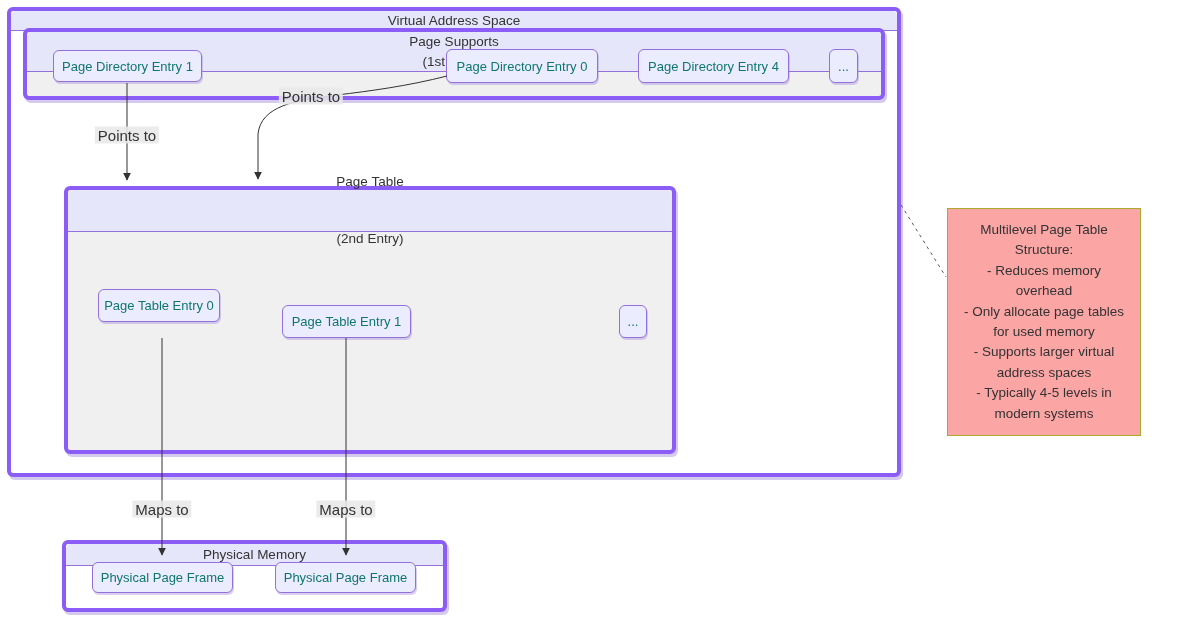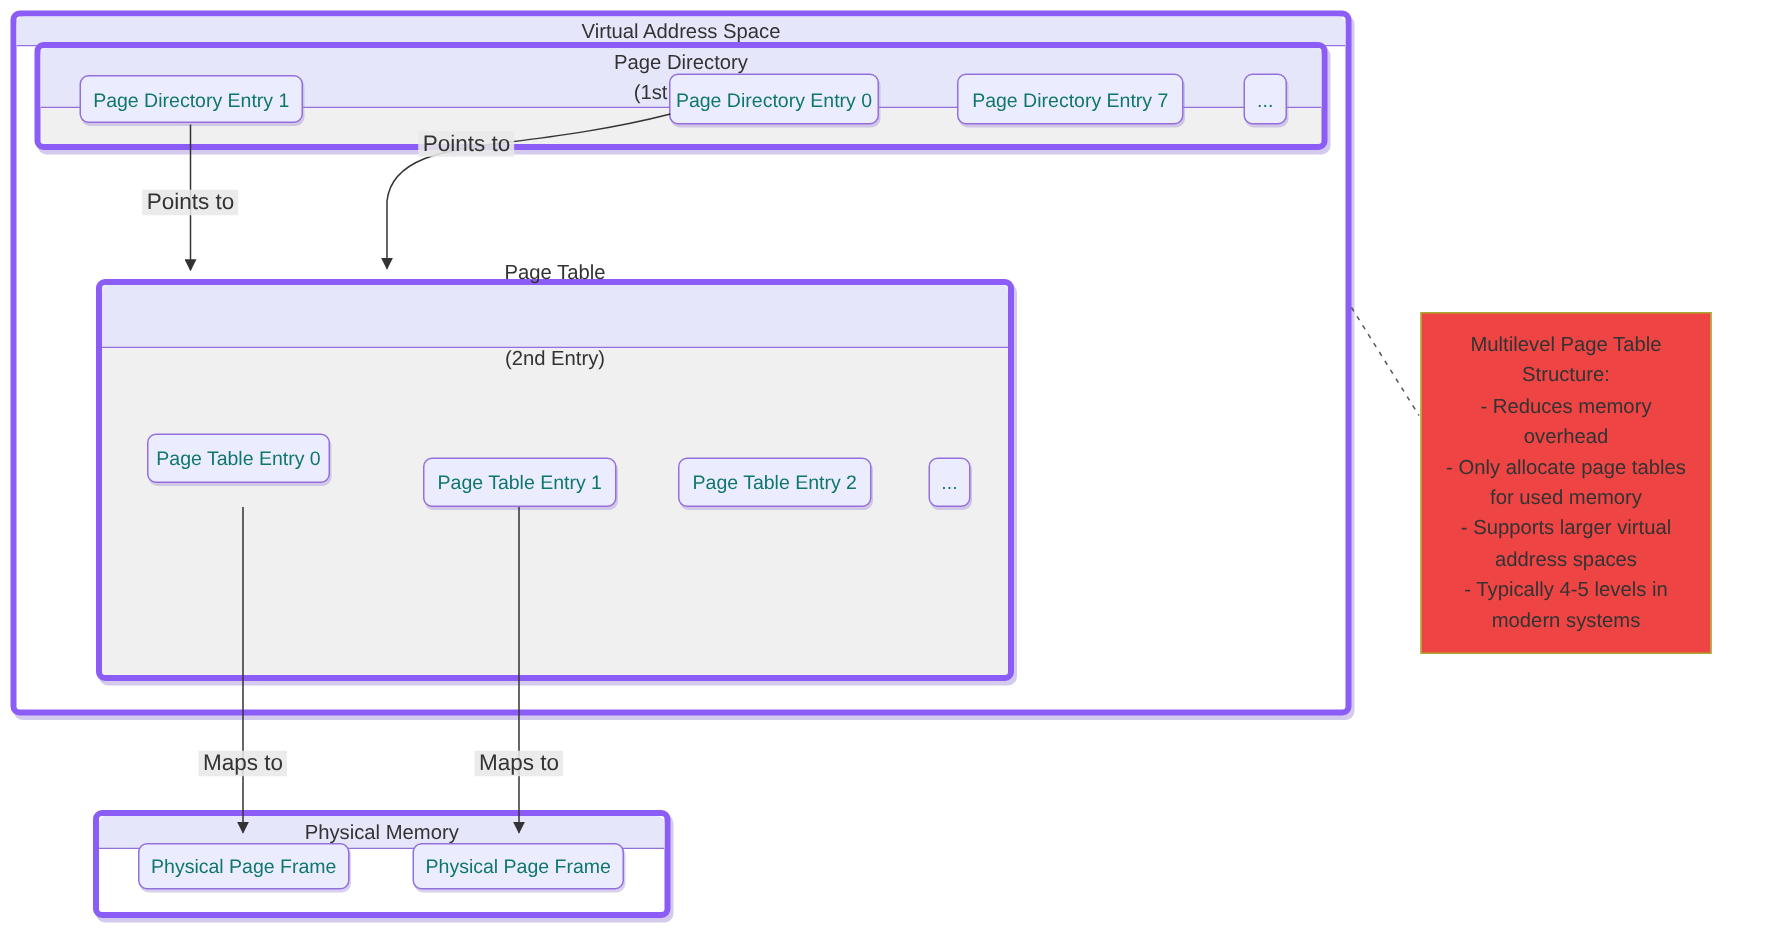--- a/index.html
+++ b/index.html
@@ -27,64 +27,63 @@
     z-index:3; white-space:nowrap;
   }
   #edges { position:absolute; left:0; top:0; z-index:4; pointer-events:none; }
   .edge-label {
     position:absolute; transform:translate(-50%,-50%);
     background:rgba(232,232,232,.88); padding:0 3px;
     font-size:15px; line-height:17px; color:#333; z-index:5; white-space:nowrap;
   }
   .note {
     position:absolute; left:947px; top:208px; width:194px; height:228px;
-    background:#ef4444; border:1px solid #AAAA33;
+    background:#fca5a5; border:1px solid #AAAA33;
     font-size:13.5px; line-height:20.4px; color:#333;
     text-align:center; white-space:pre-line; padding:11px 4px; z-index:6;
   }
 </style>
 </head>
 <body>
 
 <div id="canvas">
 
   <div class="cluster body-white" style="left:7px; top:7px; width:894px; height:470px;">
     <div class="band" style="height:20px;">
       <span>Virtual Address Space</span>
     </div>
   </div>
 
   <div class="cluster body-gray" style="left:23px; top:28px; width:862px; height:72px;">
     <div class="band" style="height:40px;">
-      <span>Page Directory</span>
+      <span>Page Supports</span>
       <span>(1st Level)</span>
     </div>
   </div>
 
   <div class="cluster body-gray" style="left:64px; top:186px; width:612px; height:268px;">
     <div class="band" style="height:42px;gap:37px;">
       <span>Page Table</span>
       <span>(2nd Entry)</span>
     </div>
   </div>
 
   <div class="cluster body-white" style="left:62px; top:540px; width:385px; height:72px;">
     <div class="band" style="height:22px;">
       <span>Physical Memory</span>
     </div>
   </div>
 
   <div class="node" style="left:53px;  top:50px; width:149px; height:32px;">Page Directory Entry 1</div>
-  <div class="node" style="left:446px; top:49px; width:140px; height:34px;">Page Directory Entry 0</div>
-  <div class="node" style="left:638px; top:49px; width:151px; height:34px;">Page Directory Entry 7</div>
+  <div class="node" style="left:446px; top:49px; width:152px; height:34px;">Page Directory Entry 0</div>
+  <div class="node" style="left:638px; top:49px; width:151px; height:34px;">Page Directory Entry 4</div>
   <div class="node" style="left:829px; top:49px; width:29px; height:34px;">...</div>
 
   <div class="node" style="left:98px;  top:289px; width:122px; height:33px;">Page Table Entry 0</div>
   <div class="node" style="left:282px; top:305px; width:129px; height:33px;text-align:right;">Page Table Entry 1</div>
-  <div class="node" style="left:452px; top:305px; width:129px; height:33px;">Page Table Entry 2</div>
   <div class="node" style="left:619px; top:305px; width:28px; height:33px;">...</div>
 
   <div class="node" style="left:92px;  top:562px; width:141px; height:31px;">Physical Page Frame</div>
   <div class="node" style="left:275px; top:562px; width:141px; height:31px;">Physical Page Frame</div>
 
   <svg id="edges" width="1178" height="623">
     <defs>
       <marker id="arrow" viewBox="0 0 10 10" refX="9" refY="5" markerWidth="8" markerHeight="8" orient="auto-start-reverse">
         <path d="M0,0 L10,5 L0,10 z" fill="#333333"></path>
       </marker>

